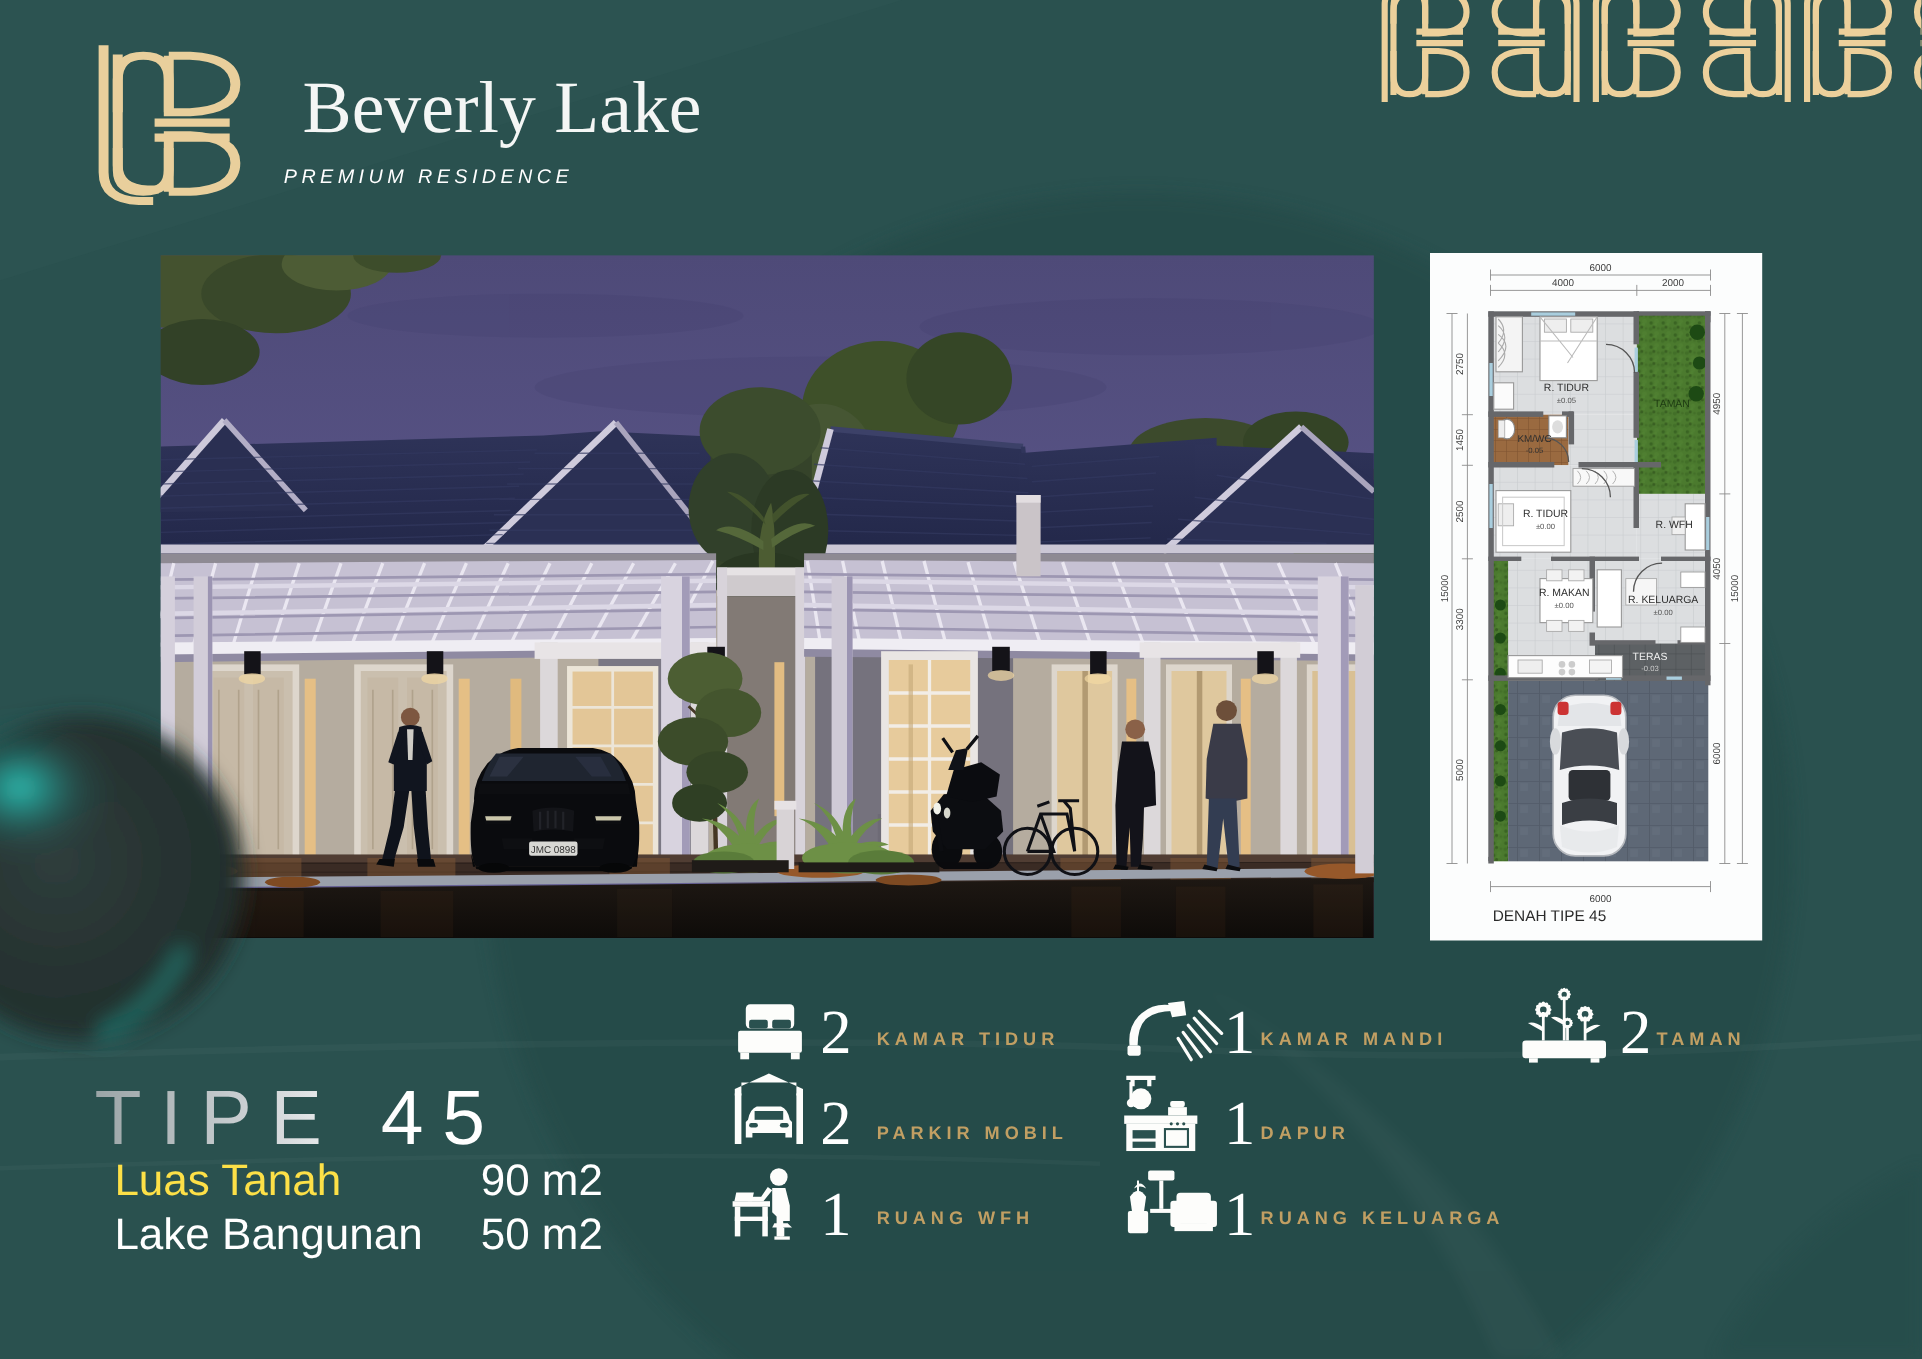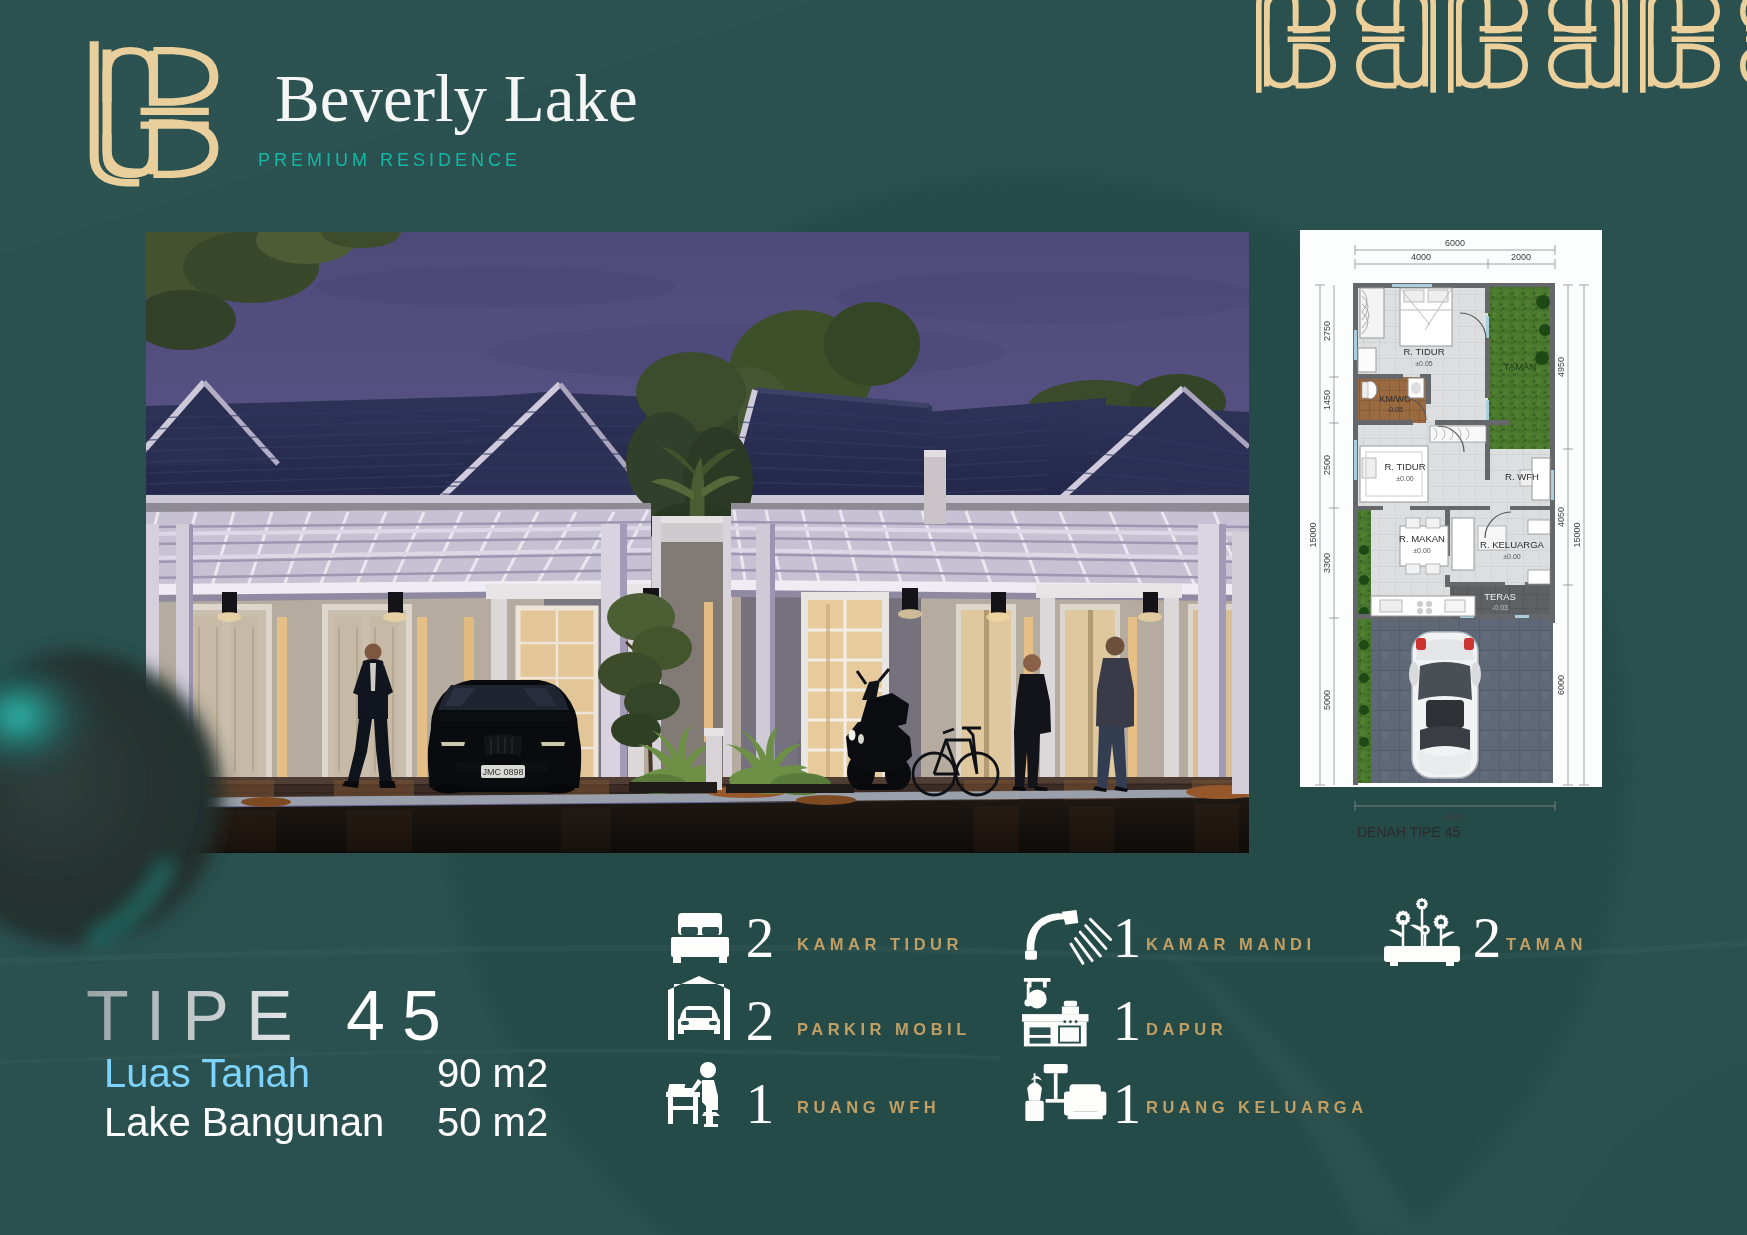--- a/index.html
+++ b/index.html
@@ -68,21 +68,21 @@
     <path d="M21,62 L21,34 Q21,13 39,13 Q57,13 57,34 L57,62"></path>
     <path d="M57,13 L72,13 Q104,15 104,38 Q104,60 72,62 L57,62 L57,13"></path>
     <path d="M47,71 L100,71 M47,84 L100,84"></path>
     <path d="M21,93 L21,112 Q21,131 39,131 Q57,131 57,112 L57,93"></path>
     <path d="M57,131 L72,131 Q104,129 104,106 Q104,84 72,82 L57,82 L57,131"></path>
   </g>
 </svg>
 
 <div class="abs" style="left:255px;top:60px;color:#f4f6f5;font-family:'Liberation Serif',serif;font-size:67px;letter-spacing:0px;margin-left:20px;">Beverly Lake</div>
 
-<div class="abs" style="left:258px;top:150px;color:#14b8a6;font-size:18px;letter-spacing:4px;">PREMIUM RESIDENCE</div>
+<div class="abs" style="left:258px;top:150px;color:#ffffff;font-size:18px;letter-spacing:4px;font-style:italic;">PREMIUM RESIDENCE</div>
 
 <svg class="abs" style="left:146px;top:232px" width="1103" height="621" viewBox="0 0 1103 621">
   <defs>
     <linearGradient id="sky" x1="0" y1="0" x2="0" y2="1">
       <stop offset="0" stop-color="#4e4a78"></stop>
       <stop offset="0.55" stop-color="#5b568a"></stop>
       <stop offset="1" stop-color="#696397"></stop>
     </linearGradient>
     <linearGradient id="roof" x1="0" y1="0" x2="0" y2="1">
       <stop offset="0" stop-color="#2e3358"></stop>
@@ -439,21 +439,21 @@
   <g>
     <circle cx="969" cy="414" r="9.5" fill="#6d4f3a"></circle>
     <path d="M957,426 L982,426 L988,458 L988,494 L978,496 L959,496 L950,494 L951,458 Z" fill="#3a3b48"></path>
     <path d="M953,494 L951,556 L961,557 L966,512 L971,557 L981,556 L978,494 Z" fill="#333d52"></path>
     <path d="M949,554 L961,557 L960,560 L947,558 Z M970,554 L982,557 L981,560 L968,558 Z" fill="#0c0d10"></path>
   </g>
 
   <rect x="1086" y="300" width="17" height="262" fill="#d2cdd6"></rect>
 </svg>
 
-<div class="abs" style="left:1300px;top:230px;width:302px;height:557px;background:#fcfdfd;">
+<div class="abs" style="left:1300px;top:230px;width:302px;height:625px;background:#fcfdfd;">
 <svg width="302" height="625" viewBox="0 0 302 625">
   <defs>
     <pattern id="grass" width="11" height="11" patternUnits="userSpaceOnUse">
       <rect width="11" height="11" fill="#4b7a2e"></rect>
       <circle cx="2.5" cy="3" r="1.8" fill="#426f28"></circle>
       <circle cx="8" cy="7" r="2" fill="#57893655"></circle>
       <circle cx="5.5" cy="1.5" r="1.4" fill="#395f22"></circle>
       <circle cx="9.5" cy="2.5" r="1.3" fill="#447029"></circle>
       <circle cx="3" cy="8.5" r="1.6" fill="#3a6423"></circle>
       <circle cx="7" cy="10" r="1.5" fill="#528433aa"></circle>
@@ -682,21 +682,21 @@
   <g filter="url(#sphblur)">
     <circle cx="165" cy="168" r="147" fill="url(#sphbody)"></circle>
     <ellipse cx="108" cy="86" rx="85" ry="66" fill="url(#sphhi)"></ellipse>
     <path d="M258,232 A147,147 0 0 1 180,310" stroke="#1f9a91" stroke-width="14" fill="none" opacity="0.55"></path>
   </g>
 </svg>
 
 <div class="abs" style="left:86px;top:976px;font-size:70px;font-weight:normal;letter-spacing:17px;
   background:linear-gradient(90deg,#9aa4a6 0%,#c8cdd0 35%,#ffffff 75%);-webkit-background-clip:text;color:transparent;">TIPE 45</div>
 
-<div class="abs" style="left:104px;top:1051px;color:#7dd3fc;font-size:40px;">Luas Tanah</div>
+<div class="abs" style="left:104px;top:1051px;color:#fde047;font-size:40px;">Luas Tanah</div>
 <div class="abs" style="left:437px;top:1051px;color:#fff;font-size:40px;">90 m2</div>
 <div class="abs" style="left:104px;top:1100px;color:#fff;font-size:40px;">Lake Bangunan</div>
 <div class="abs" style="left:437px;top:1100px;color:#fff;font-size:40px;">50 m2</div>
 
 <svg class="abs" style="left:640px;top:880px" width="1107" height="300" viewBox="0 0 1107 300">
   <g fill="#fdfdfb">
 
     <g transform="translate(31,33)">
       <rect x="7" y="0" width="44" height="22" rx="4"></rect>
       <rect x="10" y="14" width="17" height="8" rx="2" fill="#2a514f"></rect>

